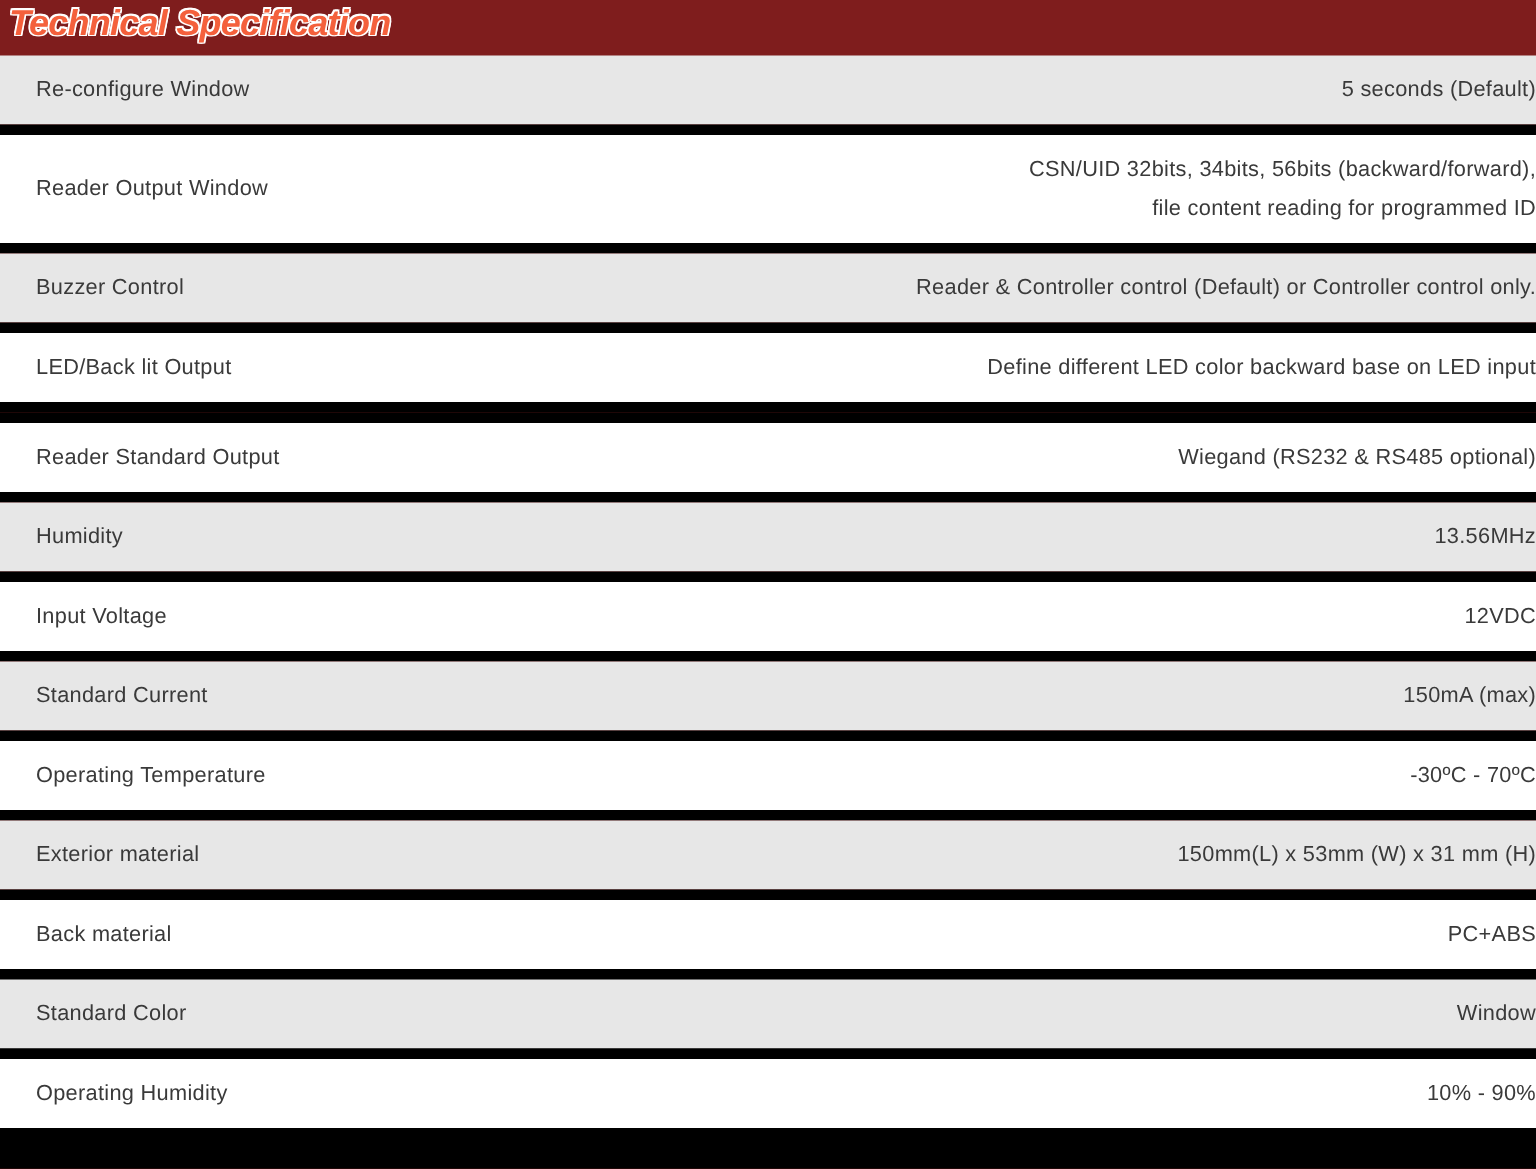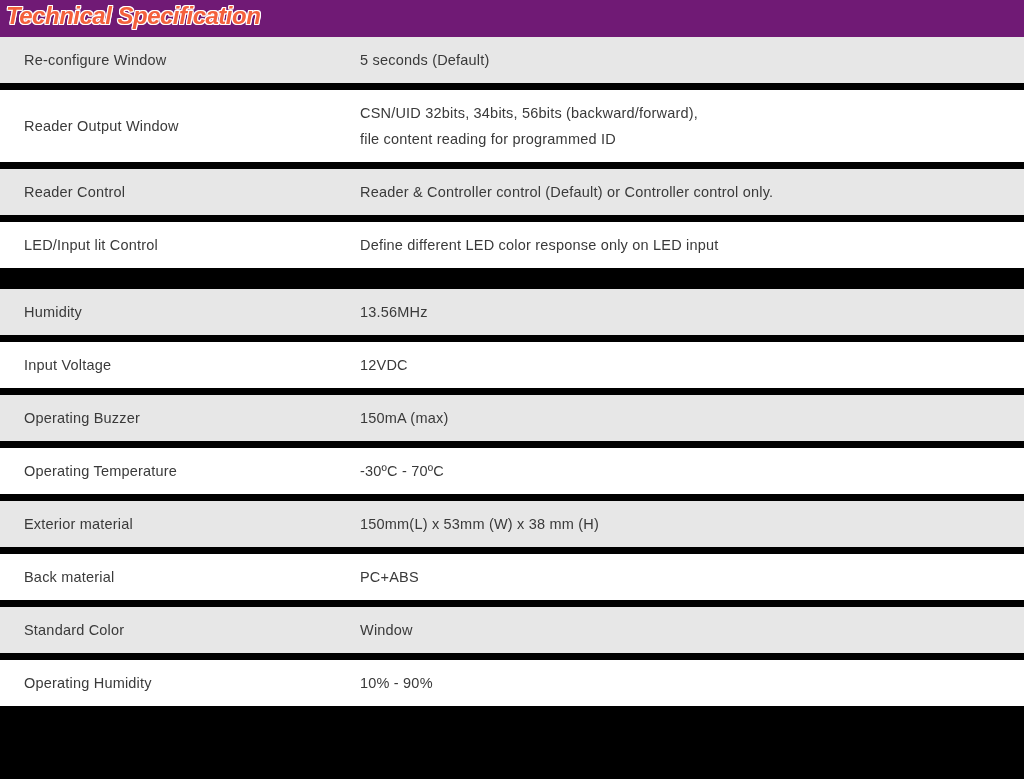--- a/index.html
+++ b/index.html
@@ -10,21 +10,21 @@
   body {
     width: 1024px;
     height: 779px;
     overflow: hidden;
     font-family: "Liberation Sans", sans-serif;
   }
   .page {
     position: relative;
     width: 1024px;
     height: 609px;
-    background: #701a75;
+    background: #7f1d1d;
   }
   .title {
     position: absolute;
     left: 6px;
     top: 0px;
     font-size: 24px;
     font-weight: bold;
     font-style: italic;
     letter-spacing: -0.5px;
     color: #f4603c;
@@ -64,20 +64,21 @@
     padding-left: 24px !important;
     padding-top: 10px !important;
     padding-bottom: 10px !important;
     letter-spacing: 0.2px;
   }
   .cell-value {
     padding-left: 16px !important;
     padding-top: 10px !important;
     padding-bottom: 10px !important;
     letter-spacing: 0.2px;
+    text-align: right;
   }
   .cell-value .line {
     display: block;
     line-height: 26px;
   }
   .spacer-row td {
     height: 7px;
     padding: 0;
     background: #000000;
     font-size: 0;
@@ -106,39 +107,45 @@
           <td class="cell-label">Reader Output Window</td>
           <td class="cell-value">
             <span class="line">CSN/UID 32bits, 34bits, 56bits (backward/forward),</span>
             <span class="line">file content reading for programmed ID</span>
           </td>
         </tr>
         <tr class="spacer-row">
           <td colspan="2"></td>
         </tr>
         <tr class="spec-row alt">
-          <td class="cell-label">Reader Control</td>
+          <td class="cell-label">Buzzer Control</td>
           <td class="cell-value">
             <span class="line">Reader &amp; Controller control (Default) or Controller control only.</span>
           </td>
         </tr>
         <tr class="spacer-row">
           <td colspan="2"></td>
         </tr>
         <tr class="spec-row">
-          <td class="cell-label">LED/Input lit Control</td>
-          <td class="cell-value">
-            <span class="line">Define different LED color response only on LED input</span>
-          </td>
-        </tr>
-        <tr class="spacer-row">
-          <td colspan="2"></td>
-        </tr>
-        <tr class="spacer-row">
-          <td colspan="2"></td>
+          <td class="cell-label">LED/Back lit Output</td>
+          <td class="cell-value">
+            <span class="line">Define different LED color backward base on LED input</span>
+          </td>
+        </tr>
+        <tr class="spacer-row">
+          <td colspan="2"></td>
+        </tr>
+        <tr class="spacer-row">
+          <td colspan="2"></td>
+        </tr>
+        <tr class="spec-row">
+          <td class="cell-label">Reader Standard Output</td>
+          <td class="cell-value">
+            <span class="line">Wiegand (RS232 &amp; RS485 optional)</span>
+          </td>
         </tr>
         <tr class="spacer-row">
           <td colspan="2"></td>
         </tr>
         <tr class="spec-row alt">
           <td class="cell-label">Humidity</td>
           <td class="cell-value">
             <span class="line">13.56MHz</span>
           </td>
         </tr>
@@ -148,41 +155,41 @@
         <tr class="spec-row">
           <td class="cell-label">Input Voltage</td>
           <td class="cell-value">
             <span class="line">12VDC</span>
           </td>
         </tr>
         <tr class="spacer-row">
           <td colspan="2"></td>
         </tr>
         <tr class="spec-row alt">
-          <td class="cell-label">Operating Buzzer</td>
+          <td class="cell-label">Standard Current</td>
           <td class="cell-value">
             <span class="line">150mA (max)</span>
           </td>
         </tr>
         <tr class="spacer-row">
           <td colspan="2"></td>
         </tr>
         <tr class="spec-row">
           <td class="cell-label">Operating Temperature</td>
           <td class="cell-value">
             <span class="line">-30ºC - 70ºC</span>
           </td>
         </tr>
         <tr class="spacer-row">
           <td colspan="2"></td>
         </tr>
         <tr class="spec-row alt">
           <td class="cell-label">Exterior material</td>
           <td class="cell-value">
-            <span class="line">150mm(L) x 53mm (W) x 38 mm (H)</span>
+            <span class="line">150mm(L) x 53mm (W) x 31 mm (H)</span>
           </td>
         </tr>
         <tr class="spacer-row">
           <td colspan="2"></td>
         </tr>
         <tr class="spec-row">
           <td class="cell-label">Back material</td>
           <td class="cell-value">
             <span class="line">PC+ABS</span>
           </td>

